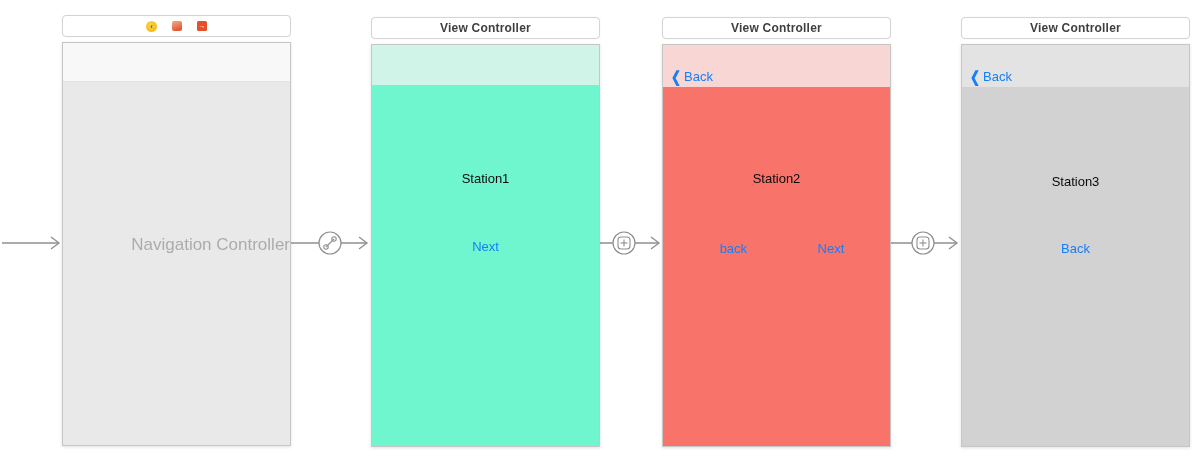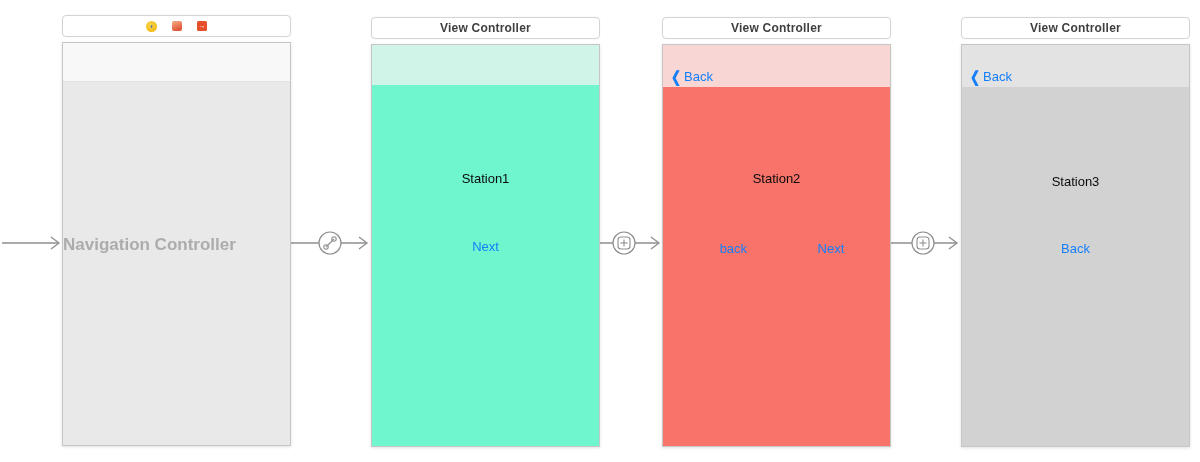--- a/index.html
+++ b/index.html
@@ -38,22 +38,22 @@
   .back-nav {
     position: absolute; left: 8px; top: 24px; display: flex; align-items: center;
     font-size: 13px; color: #157efa;
   }
   .back-nav .chev { font-size: 12px; font-weight: bold; margin-right: 3px; transform: scaleY(1.25); }
 
   
   .navctrl-body { background: #e9e9e9; }
   .navctrl-top { position: absolute; left: 0; top: 0; width: 100%; height: 39px; background: #f8f8f8; border-bottom: 1px solid #e3e3e3; }
   .navctrl-label {
-    position: absolute; top: 192px; width: 100%; text-align: left;
-    font-size: 17px; color: #acacac; font-weight: bold;
+    position: absolute; top: 192px; width: 100%; text-align: right;
+    font-size: 17px; color: #acacac;
   }
 
   
   .dock-icons { display: flex; align-items: center; gap: 15px; }
   .dock-icon { display: inline-flex; align-items: center; justify-content: center; }
   .icon-vc {
     width: 11px; height: 11px; border-radius: 50%;
     background: radial-gradient(circle at 40% 35%, #fbd34d, #f0b400);
     color: #2d63c8; font-size: 8px; font-weight: bold; line-height: 11px;
   }

